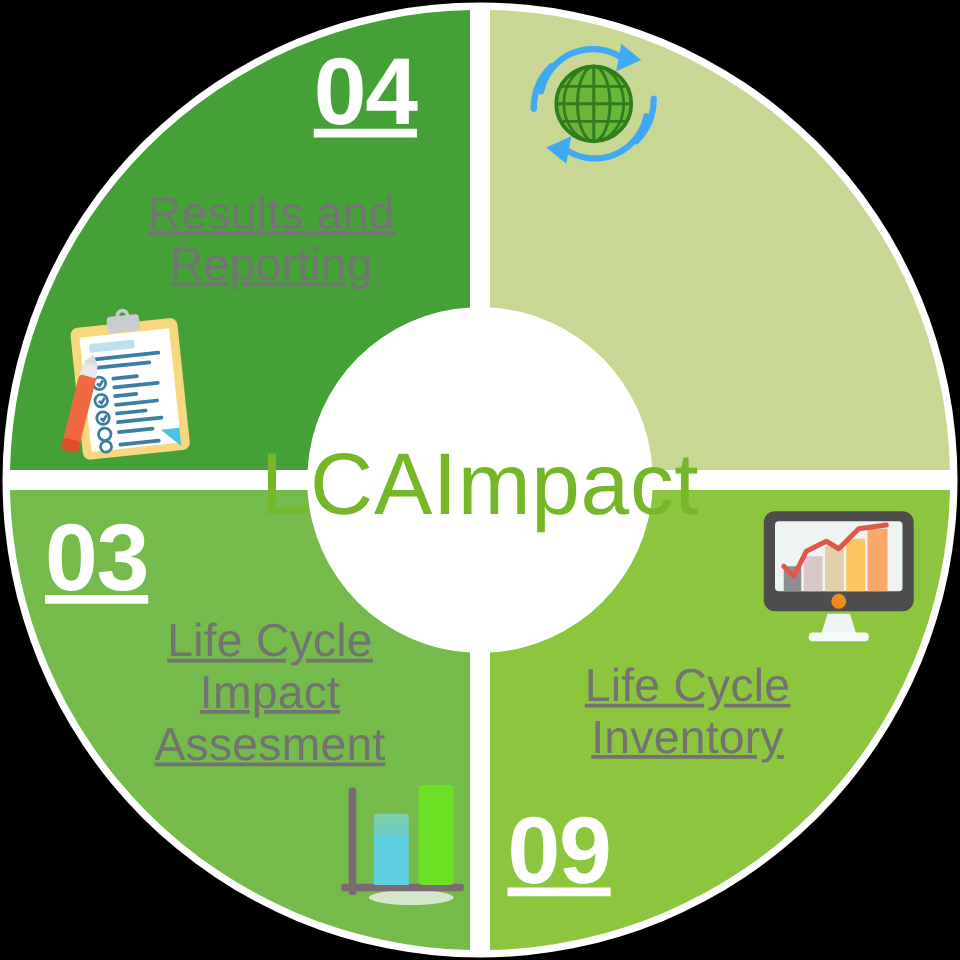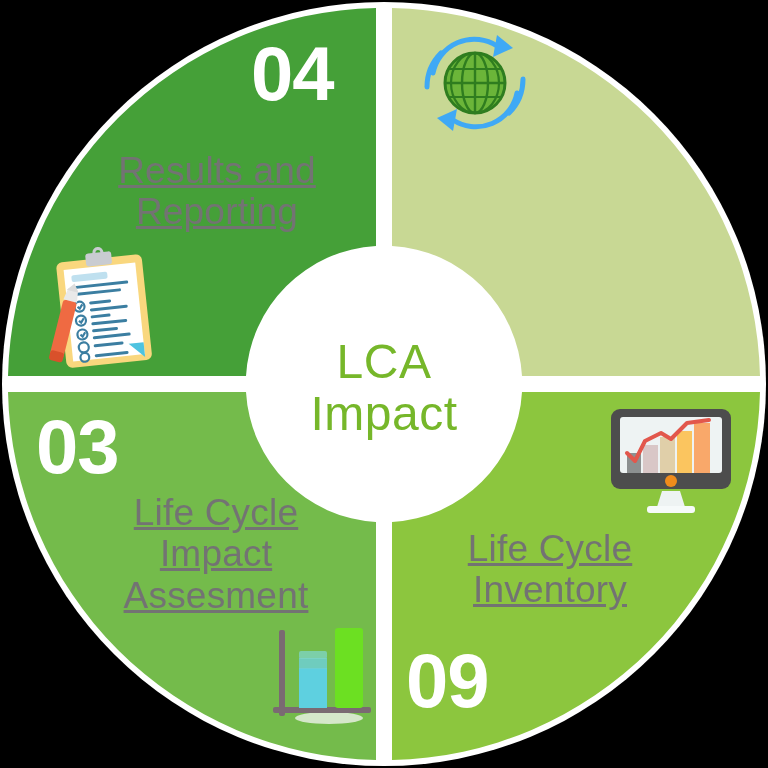--- a/index.html
+++ b/index.html
@@ -47,36 +47,37 @@
     text-decoration: underline;
   }
   .quad-number {
     position: absolute;
     color: #ffffff;
     font-family: "Liberation Sans", sans-serif;
     font-weight: 700;
     font-size: 76px;
     line-height: 1;
     letter-spacing: -1px;
+    text-decoration: underline;
   }
   .center-text {
     position: absolute;
     left: 254px;
     top: 276px;
     width: 260px;
     height: 224px;
     display: flex;
-    flex-direction: column;
+    flex-direction: row;
     align-items: center;
     justify-content: center;
     text-align: center;
     color: #76b72a;
     font-family: "Liberation Sans", sans-serif;
     font-weight: 400;
-    font-size: 48px;
+    font-size: 70px;
     line-height: 1.08;
     letter-spacing: 0.5px;
   }
   .center-line { display: block; }
 
   
   #label-01 { left: 402px; top: 136px; width: 268px; }
   #label-02 { left: 416px; top: 528px; width: 268px; }
   #label-03 { left: 76px;  top: 492px; width: 280px; }
   #label-04 { left: 72px;  top: 150px; width: 290px; }

